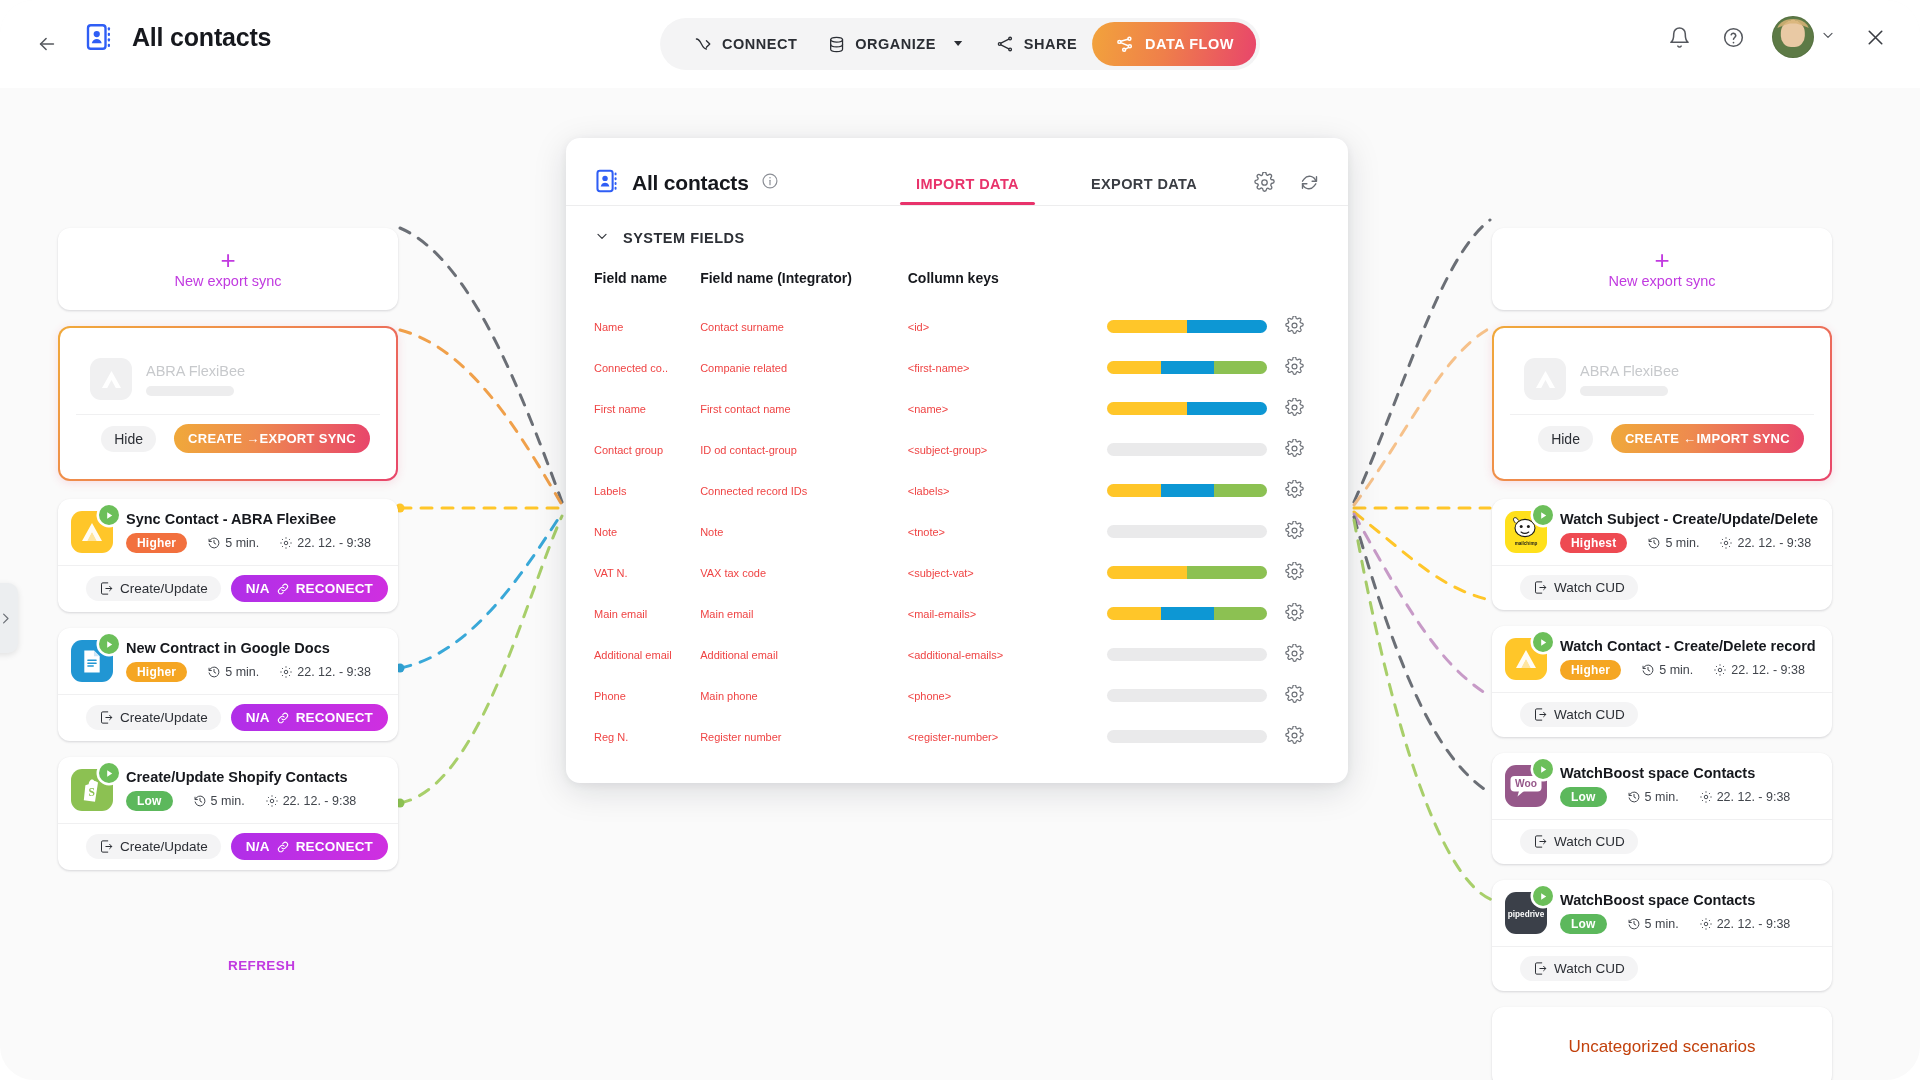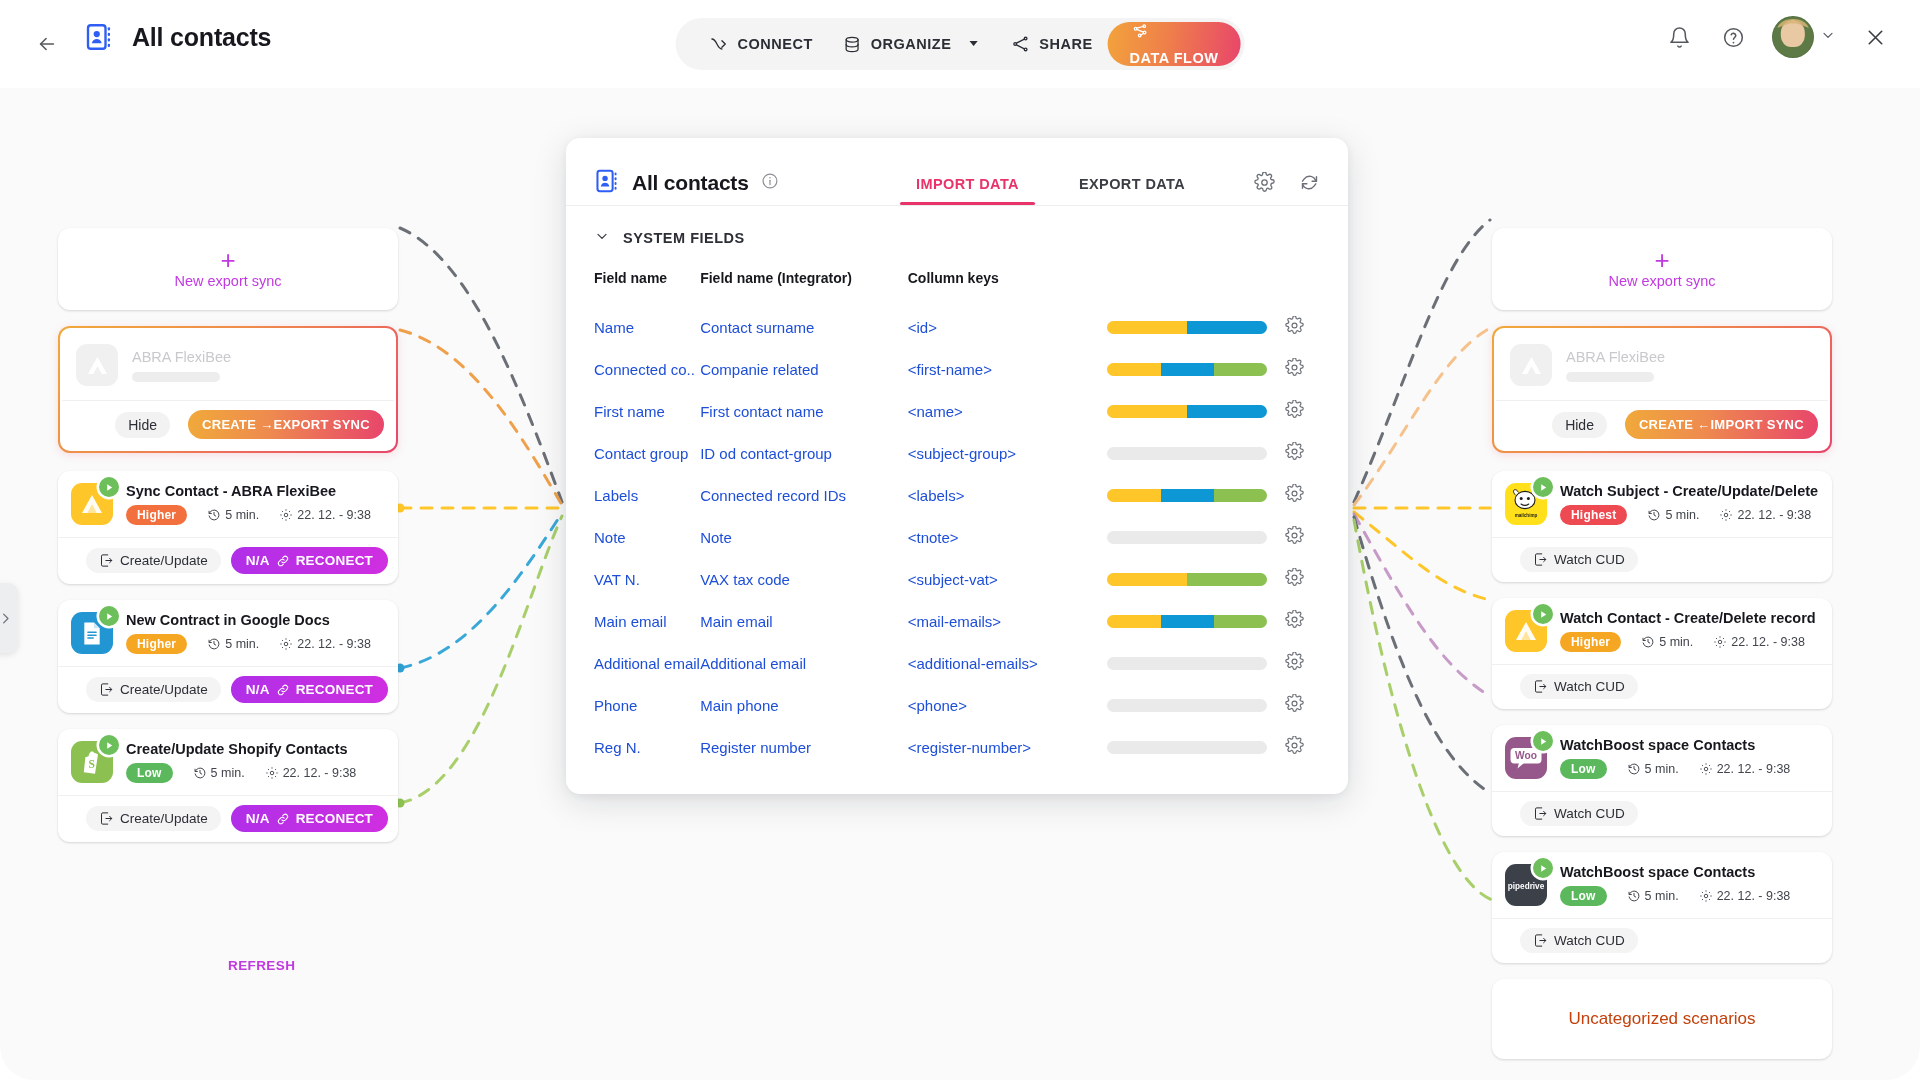--- a/index.html
+++ b/index.html
@@ -54,27 +54,27 @@
   .tb-item {
     display: flex; align-items: center; gap: 9px;
     padding: 0 15px; height: 44px;
     font-size: 14.5px; font-weight: bold; letter-spacing: 0.5px;
     color: #2b2e34;
     cursor: pointer;
     white-space: nowrap;
   }
   .tb-caret { margin-left: 6px; }
   .tb-dataflow {
-    display: flex; align-items: flex-start; gap: 10px;
+    display: flex; align-items: center; gap: 10px;
     padding: 0 22px; height: 44px;
     border-radius: 22px;
     background: linear-gradient(100deg, #f2a33c 0%, #ef7f4a 45%, #e8456b 100%);
     color: #ffffff;
     font-size: 14.5px; font-weight: bold; letter-spacing: 0.5px;
-    cursor: pointer; white-space: nowrap; flex-direction: column;
+    cursor: pointer; white-space: nowrap;
   }
 
   .top-right {
     position: absolute; right: 30px; top: 16px;
     display: flex; align-items: center; gap: 24px;
   }
   .icon-btn { width: 30px; height: 30px; display:flex; align-items:center; justify-content:center; cursor:pointer; }
   .avatar-wrap { display: flex; align-items: center; gap: 6px; cursor: pointer; }
   .avatar {
     width: 42px; height: 42px; border-radius: 50%;
@@ -120,21 +120,21 @@
     gap: 2px;
     box-shadow: 0 1px 3px rgba(16,24,40,.10), 0 1px 2px rgba(16,24,40,.06);
     cursor: pointer; margin-bottom: 16px;
   }
   .plus { font-size: 26px; line-height: 22px; color: #c13ae0; font-weight: 300; }
   .card-new-label { font-size: 14.5px; color: #c13ae0; }
 
   .card-grad {
     position: relative; border-radius: 12px;
     background: #ffffff; margin-bottom: 18px;
-    padding: 2px;
+    padding: 16px;
     background-image: linear-gradient(#fff,#fff), linear-gradient(140deg,#f0a93a 0%, #ef8b4c 40%, #e8456b 100%);
     background-origin: border-box; background-clip: padding-box, border-box;
     border: 2px solid transparent;
     box-shadow: 0 2px 10px rgba(232,69,107,.16);
   }
   .grad-top { display:flex; align-items:center; gap:14px; padding: 14px 16px 14px 14px; }
   .grad-logo {
     width: 42px; height: 42px; border-radius: 11px; background:#f0f0f1;
     display:flex; align-items:center; justify-content:center; flex:0 0 auto;
   }
@@ -215,21 +215,21 @@
     background:#fff; border-radius: 14px;
     box-shadow: 0 8px 34px rgba(16,24,40,.13), 0 2px 8px rgba(16,24,40,.06);
     overflow: hidden;
   }
   .panel-head {
     display:flex; align-items:center; padding: 22px 30px 0 28px;
     border-bottom: 1px solid #ededee; position:relative; height: 68px;
   }
   .panel-title-wrap { display:flex; align-items:center; gap: 12px; }
   .panel-title { font-size: 21px; font-weight:bold; color:#16181d; letter-spacing:-.2px; }
-  .panel-tabs { position:absolute; left: 320px; bottom: 0; display:flex; align-items:flex-end; gap: 0; }
+  .panel-tabs { position:absolute; left: 320px; bottom: 0; display:flex; align-items:flex-end; gap: 12px; }
   .ptab {
     font-size: 14.5px; font-weight:bold; letter-spacing:.4px; color:#3a3d43;
     padding: 0 30px 13px 30px; cursor:pointer; position:relative;
   }
   .ptab.active { color:#e8336b; }
   .ptab.active::after {
     content:""; position:absolute; left:14px; right:14px; bottom:0; height:3px;
     background:#e8336b; border-radius:2px;
   }
   .panel-head-icons { position:absolute; right:28px; bottom:12px; display:flex; gap:24px; }
@@ -238,21 +238,21 @@
     display:flex; align-items:center; gap:13px;
     padding: 22px 0 14px 28px;
   }
   .section-label { font-size:14.5px; font-weight:bold; letter-spacing:.5px; color:#2b2e34; }
 
   table.fields { width:100%; border-collapse:collapse; }
   table.fields th {
     text-align:left; font-size:14px; font-weight:bold; color:#16181d;
     padding: 8px 0 20px 0;
   }
-  table.fields td { font-size:15px; color:#1d4ed8; padding: 10px 0; vertical-align: middle; }
+  table.fields td { font-size:11px; color:#ef4444; padding: 10px 0; vertical-align: middle; }
   .c1 { width: 128px; padding-left: 28px !important; }
   .c2 { width: 198px; }
   .c3 { width: 190px; }
   .c4 { width: 170px; }
   .c5 { width: 60px; }
   .bar { width: 160px; height: 13px; border-radius: 7px; background:#eaeaeb; display:flex; overflow:hidden; }
   .bar .seg { height:100%; }
   .gear-cell { text-align:left; }
   .gear-btn { cursor:pointer; display:inline-flex; }
   .panel-pad { height: 26px; }

